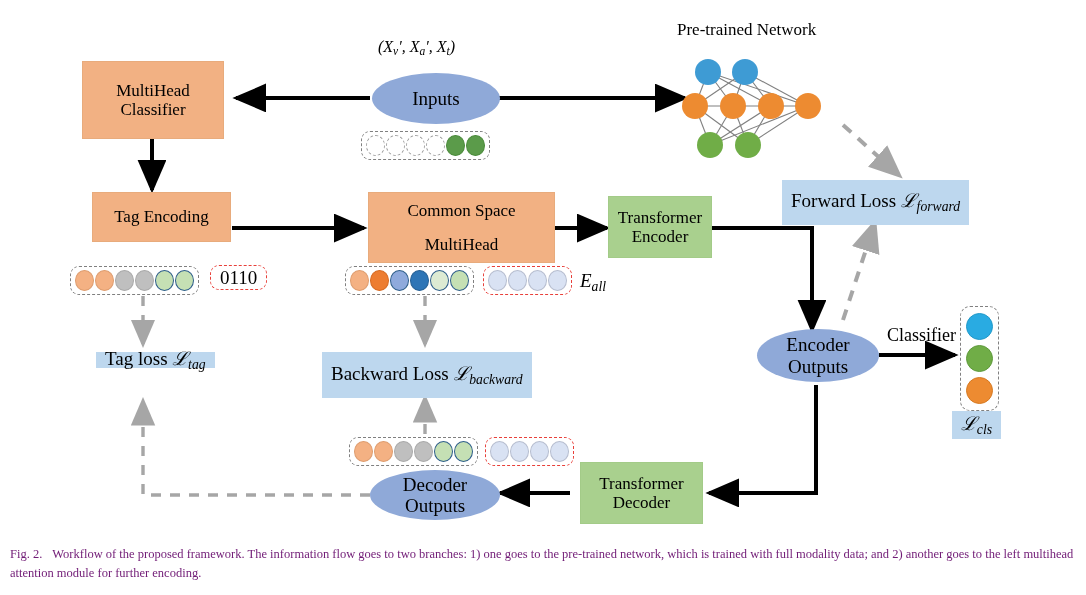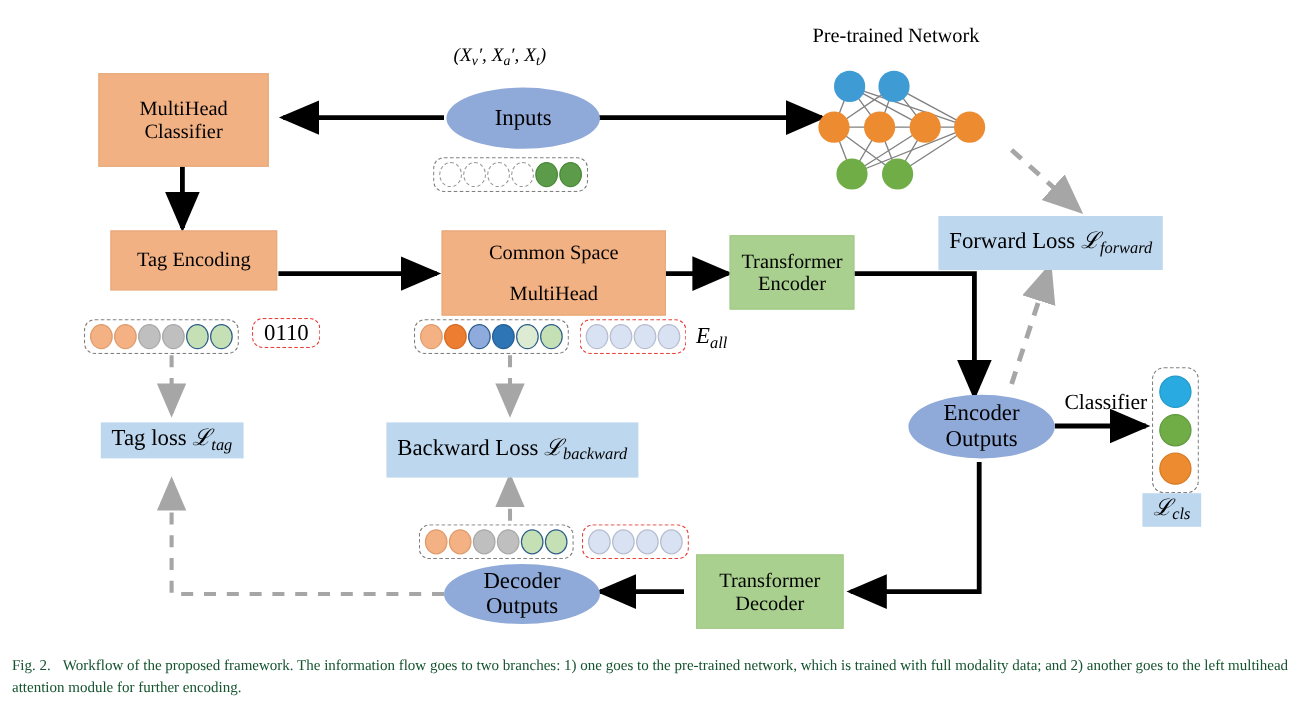--- a/index.html
+++ b/index.html
@@ -118,21 +118,21 @@
   }
 
   
   #caption {
     position: absolute;
     left: 10px;
     top: 545px;
     width: 1066px;
     font-size: 12.5px;
     line-height: 1.55;
-    color: #14532d;
+    color: #701a75;
     text-align: left;
   }
   #caption .fignum { margin-right: 10px; }
 
   
   .mathvar { font-style: italic; }
   .sub { font-size: 0.72em; vertical-align: -0.28em; font-style: italic; }
   .cal { font-family: "Liberation Serif", serif; font-style: italic; }
 </style>
 </head>
@@ -303,21 +303,21 @@
     <span class="dot big midgreen"></span>
     <span class="dot big midorange"></span>
   </div>
 
   <div class="node loss-box" style="left:952px; top:411px; height:28px;">
     <span>
       <span class="cal">ℒ</span><span class="sub">cls</span>
     </span>
   </div>
 
-  <div class="node loss-box" style="left:84px; top:352px; height:30px;">
+  <div class="node loss-box" style="left:96px; top:352px; height:16px;">
     <span>
       <span>Tag loss </span><span class="cal">ℒ</span><span class="sub">tag</span>
     </span>
   </div>
 
   <div class="node loss-box" style="left:322px; top:352px; height:46px;">
     <span>
       <span>Backward Loss </span><span class="cal">ℒ</span><span class="sub">backward</span>
     </span>
   </div>

